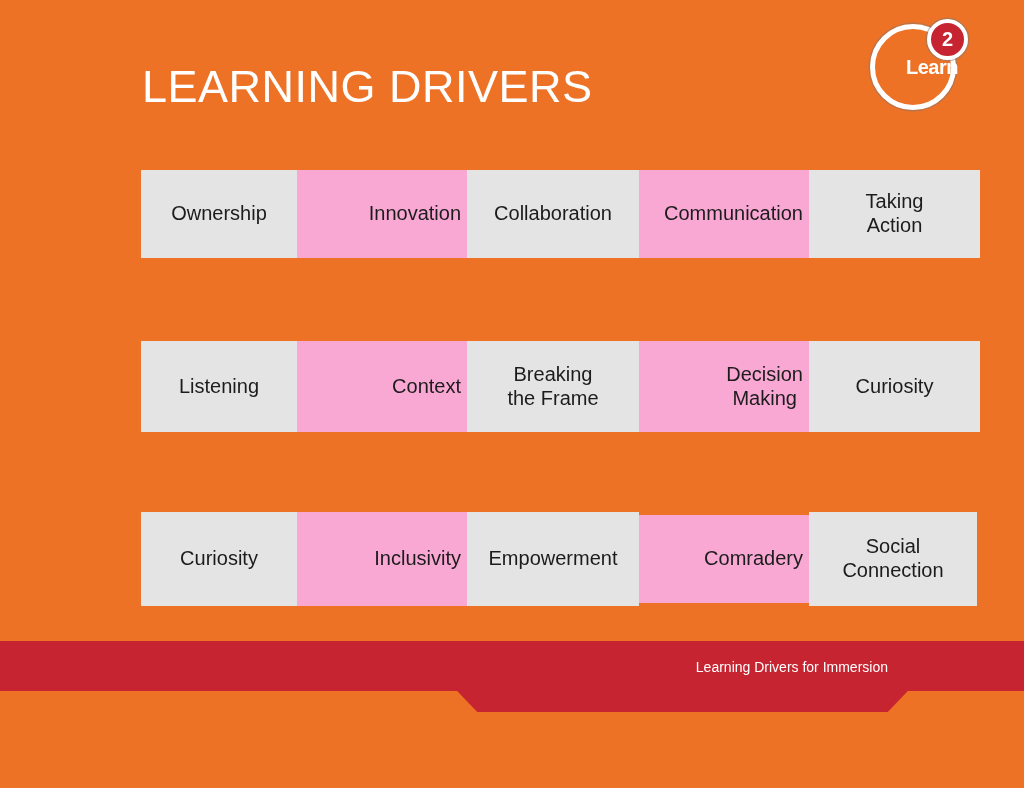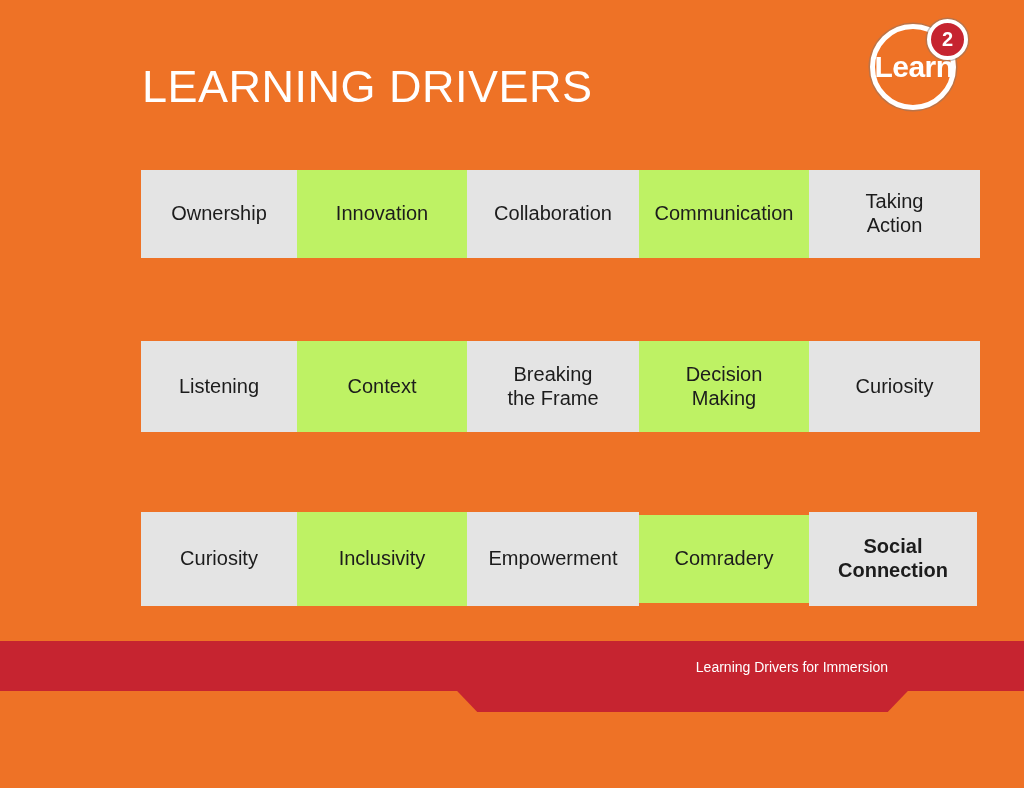--- a/index.html
+++ b/index.html
@@ -50,29 +50,29 @@
     top: 10px;
     width: 86px;
     height: 86px;
     border-radius: 50%;
     border: 5px solid #ffffff;
     box-sizing: border-box;
     box-shadow: 0 0 0 1.5px rgba(120,120,120,0.45);
   }
   #logo-word {
     position: absolute;
-    left: 4px;
+    left: 22px;
     top: 10px;
     width: 86px;
     height: 86px;
     display: flex;
     align-items: center;
     justify-content: center;
     color: #ffffff;
-    font-size: 30px;
+    font-size: 20px;
     font-weight: 700;
     letter-spacing: -0.5px;
     padding-left: 2px;
     box-sizing: border-box;
   }
   #logo-badge {
     position: absolute;
     left: 61px;
     top: 5px;
     width: 41px;
@@ -105,21 +105,21 @@
     align-items: center;
     justify-content: center;
     text-align: center;
     color: #1c1c1c;
     font-size: 20px;
     line-height: 1.18;
     box-sizing: border-box;
     padding: 2px 6px;
   }
   .driver-cell.shade-a { background: #e4e4e4; }
-  .driver-cell.shade-b { background: #bef264; }
+  .driver-cell.shade-b { background: #f9a8d4; justify-content: flex-end; }
   
   .driver-cell.inset { margin: 3px 0; }
 
   
   #footer {
     position: absolute;
     left: 0;
     top: 641px;
     width: 1024px;
     height: 50px;
@@ -215,21 +215,21 @@
     </div>
     <div class="driver-cell shade-b" style="width: 170px; flex: 0 0 auto;">
       <span>Inclusivity</span>
     </div>
     <div class="driver-cell shade-a" style="width: 172px; flex: 0 0 auto;">
       <span>Empowerment</span>
     </div>
     <div class="driver-cell shade-b inset" style="width: 170px; flex: 0 0 auto;">
       <span>Comradery</span>
     </div>
-    <div class="driver-cell shade-a" style="width: 168px; flex: 0 0 auto; font-weight: bold;">
+    <div class="driver-cell shade-a" style="width: 168px; flex: 0 0 auto;">
       <span>Social<br>Connection</span>
     </div>
   </div>
 
 <div id="footer">
   <div id="footer-band"></div>
   <div id="footer-tab"></div>
   <div id="footer-text">
     <div id="footer-line-2">Learning Drivers for Immersion</div>
   </div>

